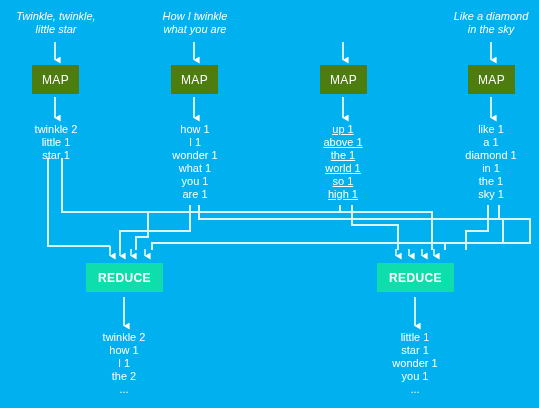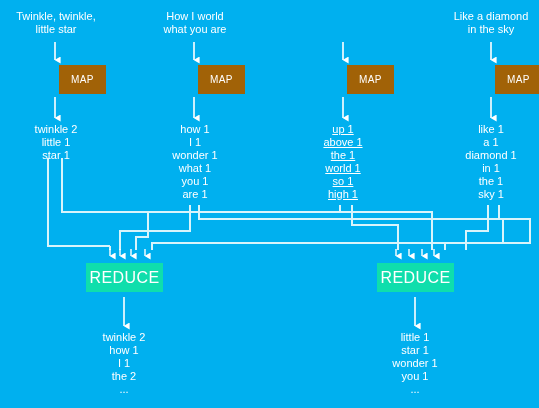--- a/index.html
+++ b/index.html
@@ -27,43 +27,44 @@
     pointer-events: none;
   }
   .src-label {
     position: absolute;
     color: #ffffff;
     font-size: 11px;
     line-height: 13px;
     text-align: center;
     white-space: pre;
     letter-spacing: 0px;
+    font-style: italic;
   }
   .map-box {
     position: absolute;
-    background: #a16207;
+    background: #4d7c0f;
     color: #ffffff;
-    font-size: 10px;
+    font-size: 12px;
     line-height: 10px;
     display: flex;
     align-items: center;
     justify-content: center;
     letter-spacing: 0.4px;
-    margin-left: 27px;
   }
   .reduce-box {
     position: absolute;
     background: #0fdeac;
     color: #ffffff;
-    font-size: 16px;
+    font-size: 12px;
     line-height: 10px;
     display: flex;
     align-items: center;
     justify-content: center;
     letter-spacing: 0.4px;
+    font-weight: bold;
   }
   .kv-list {
     position: absolute;
     color: #ffffff;
     font-size: 11px;
     line-height: 13px;
     text-align: center;
     white-space: pre;
   }
   .out-list {
@@ -122,21 +123,21 @@
 
       <line x1="396" y1="249" x2="396" y2="256" marker-end="url(#arrowhead)"></line>
       <line x1="409" y1="249" x2="409" y2="256" marker-end="url(#arrowhead)"></line>
       <line x1="422" y1="249" x2="422" y2="256" marker-end="url(#arrowhead)"></line>
       <line x1="434" y1="249" x2="434" y2="256" marker-end="url(#arrowhead)"></line>
     </g>
   </svg>
 
   <div class="src-label" style="left:0px;  top:10px; width:112px;">Twinkle, twinkle,
 little star</div>
-  <div class="src-label" style="left:140px;top:10px; width:110px;">How I world
+  <div class="src-label" style="left:140px;top:10px; width:110px;">How I twinkle
 what you are</div>
   <div class="src-label" style="left:436px;top:10px; width:110px;">Like a diamond
 in the sky</div>
 
   <div class="map-box" style="left:32px; top:65px; width:47px; height:29px;">MAP</div>
   <div class="map-box" style="left:171px;top:65px; width:47px; height:29px;">MAP</div>
   <div class="map-box" style="left:320px;top:65px; width:47px; height:29px;">MAP</div>
   <div class="map-box" style="left:468px;top:65px; width:47px; height:29px;">MAP</div>
 
   <div class="kv-list" style="left:0px;  top:123px; width:112px;">twinkle 2

